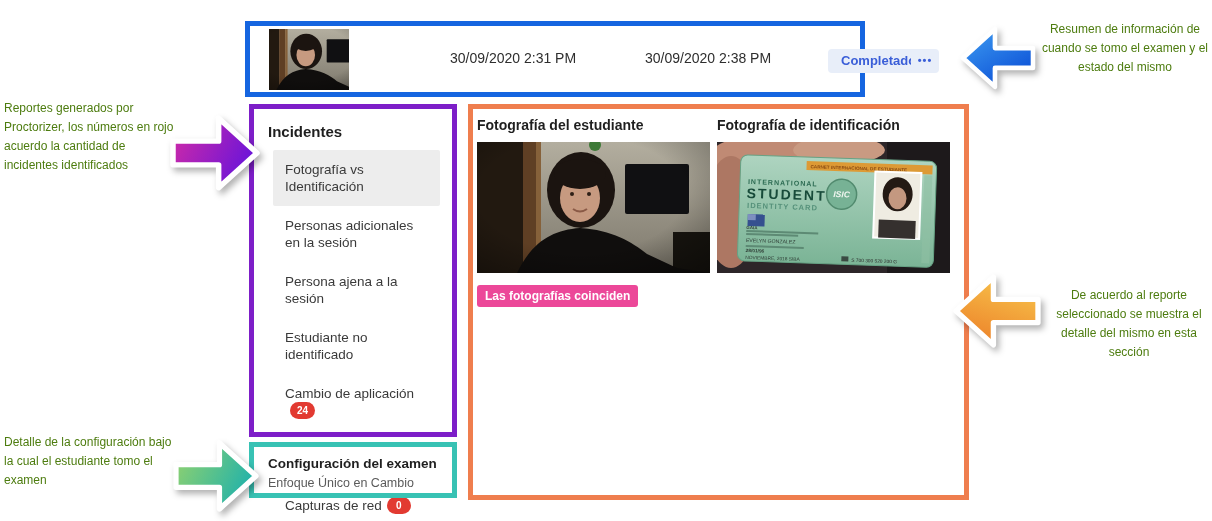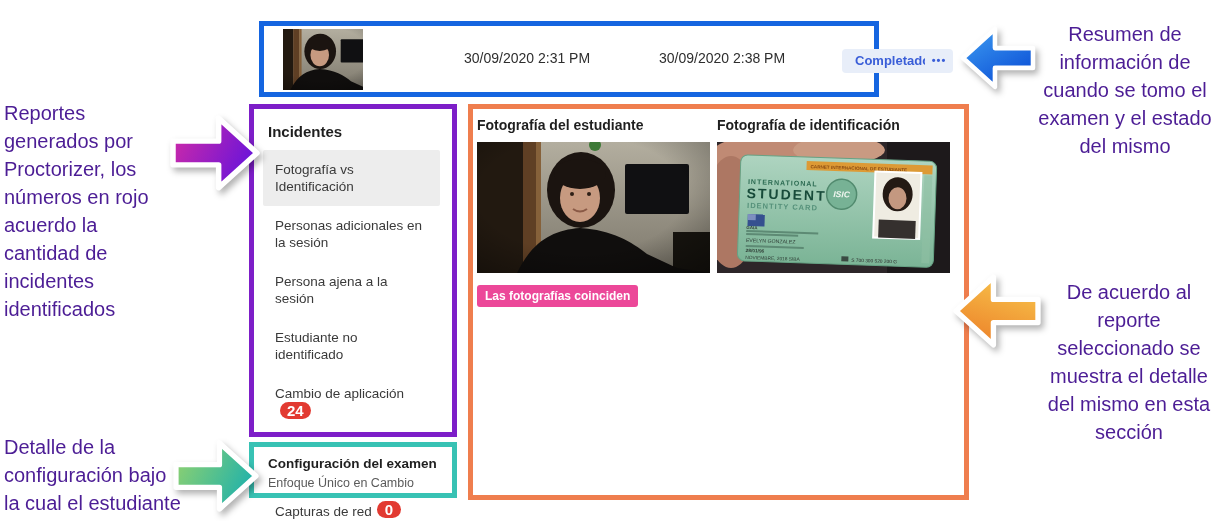--- a/index.html
+++ b/index.html
@@ -1,61 +1,61 @@
 <!DOCTYPE html>
 <html><head>
 <meta charset="utf-8">
 <style>
   html,body{margin:0;padding:0;background:#ffffff;}
   body{width:1212px;height:521px;position:relative;overflow:hidden;
        font-family:"Liberation Sans", sans-serif;}
   .canvas{position:absolute;inset:0;background:#fff;}
 
   
-  .ann{position:absolute;color:#4c1d95;font-size:20px;line-height:28px;}
+  .ann{position:absolute;color:#4d7c0f;font-size:12px;line-height:19px;}
   .ann-tr{left:1038px;top:20px;width:174px;text-align:center;}
   .ann-left{left:4px;top:99px;width:172px;text-align:left;}
-  .ann-right{left:1046px;top:278px;width:166px;text-align:center;}
+  .ann-right{left:1046px;top:286px;width:166px;text-align:center;}
   .ann-bl{left:4px;top:433px;width:178px;text-align:left;}
 
   
   .arrow{position:absolute;filter:drop-shadow(3px 4px 3px rgba(0,0,0,0.30));z-index:30;}
   .arrow-blue{left:953px;top:23px;width:90px;height:70px;}
   .arrow-magenta{left:168px;top:111px;width:94px;height:84px;}
   .arrow-orange{left:948px;top:270px;width:98px;height:82px;}
   .arrow-green{left:170px;top:436px;width:92px;height:80px;}
   .arrow path{stroke:#ffffff;stroke-width:6;stroke-linejoin:round;}
 
   
   .box{position:absolute;background:#fff;box-sizing:border-box;}
-  .top-bar{left:259px;top:21px;width:620px;height:76px;border:5px solid #1565e0;z-index:5;}
+  .top-bar{left:245px;top:21px;width:620px;height:76px;border:5px solid #1565e0;z-index:5;}
   .sidebar{left:249px;top:104px;width:208px;height:333px;border:5px solid #7d1ec8;z-index:5;}
   .config{left:249px;top:442px;width:208px;height:56px;border:5px solid #38c2b4;z-index:6;}
   .main{left:462px;top:104px;width:501px;height:396px;border:5px solid #ef7e4e;z-index:4;margin-left:6px;}
 
   
   .thumb{position:absolute;left:19px;top:3px;width:80px;height:61px;overflow:hidden;background:#111;}
   .ts{position:absolute;top:24px;font-size:14px;color:#2e2e2e;white-space:nowrap;}
   .ts1{left:200px;}
   .ts2{left:395px;}
   .status-badge{position:absolute;left:578px;top:23px;height:24px;line-height:24px;
     padding:0 13px;background:#e8eef9;color:#3a5ed8;font-size:13px;font-weight:bold;
     border-radius:4px;cursor:pointer;}
   .more-btn{position:absolute;left:661px;top:23px;width:28px;height:24px;line-height:22px;
     text-align:center;background:#e8eef9;color:#3a5ed8;font-size:11px;font-weight:bold;
     letter-spacing:1px;border-radius:4px;cursor:pointer;}
 
   
   .sb-inner{padding:12px 12px 0 9px;}
   .sb-title{font-size:15px;font-weight:bold;color:#1f1f1f;padding:2px 5px 10px 5px;}
   .sb-item{position:relative;font-size:13.5px;color:#3a3a3a;padding:11px 12px;
-    line-height:17px;border-radius:2px;cursor:pointer;}
+    line-height:17px;border-radius:2px;cursor:pointer;margin-left:10px;}
   .sb-item.selected{background:#ededed;}
   .count-badge{display:inline-block;margin-left:5px;background:#e23a31;color:#fff;
-    font-size:15px;font-weight:bold;line-height:17px;min-width:10px;text-align:center;
+    font-size:10px;font-weight:bold;line-height:17px;min-width:10px;text-align:center;
     padding:0 7px;border-radius:9px;vertical-align:1px;}
 
   
   .cfg-inner{padding:9px 14px;}
   .cfg-title{font-size:13.5px;font-weight:bold;color:#1f1f1f;}
   .cfg-value{font-size:12.5px;color:#5a5a5a;margin-top:5px;}
 
   
   .photo-label{position:absolute;top:8px;font-size:14px;font-weight:bold;color:#1f1f1f;}
   .lbl-1{left:4px;}

